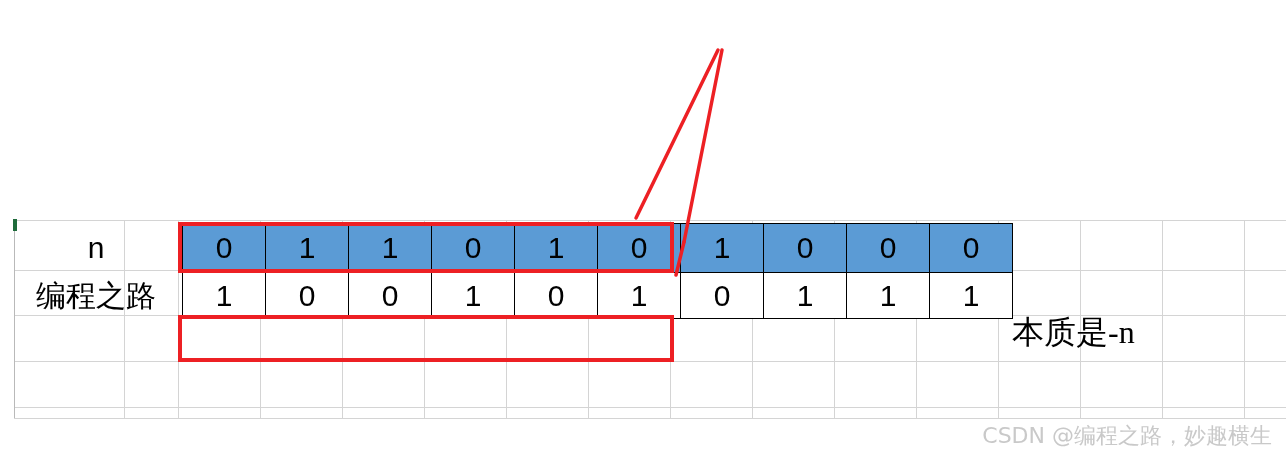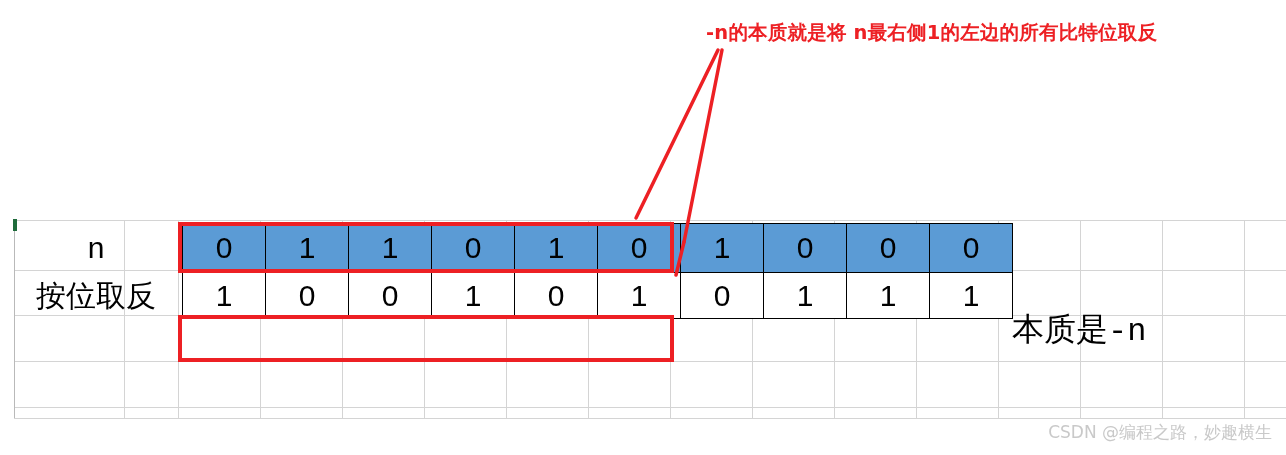--- a/index.html
+++ b/index.html
@@ -127,29 +127,29 @@
 
   
   #side-note {
     position: absolute;
     left: 1012px;
     top: 316px;
     font-size: 32px;
     color: #000000;
     line-height: 1;
     white-space: nowrap;
-    font-family: Liberation Mono, monospace;
+    font-family: Liberation Serif, serif;
   }
 
   
   #watermark {
     position: absolute;
     right: 14px;
     top: 421px;
-    font-size: 17px;
+    font-size: 22px;
     color: #c9c9c9;
     white-space: nowrap;
     font-family: "DejaVu Sans", "Liberation Sans", sans-serif;
   }
 </style>
 </head>
 <body>
 
 <div id="sheet-grid">
     <div class="gl-v" style="left: 0px;"></div>
@@ -188,21 +188,21 @@
       <td class="bit">1</td>
       <td class="bit">0</td>
       <td class="bit">1</td>
       <td class="bit">0</td>
       <td class="bit">1</td>
       <td class="bit">0</td>
       <td class="bit">0</td>
       <td class="bit">0</td>
     </tr>
     <tr class="r-not">
-      <td class="rowlabel">按位取反</td>
+      <td class="rowlabel">编程之路</td>
       <td class="bit">1</td>
       <td class="bit">0</td>
       <td class="bit">0</td>
       <td class="bit">1</td>
       <td class="bit">0</td>
       <td class="bit">1</td>
       <td class="bit">0</td>
       <td class="bit">1</td>
       <td class="bit">1</td>
       <td class="bit">1</td>
@@ -213,18 +213,17 @@
 <div class="red-box" id="red-box-n"></div>
 <div class="red-box" id="red-box-plus"></div>
 
 <svg id="leader-lines" viewBox="0 0 1286 455">
   <line x1="718" y1="50" x2="636" y2="218" stroke="#ED2024" stroke-width="3.5" stroke-linecap="round"></line>
   <line x1="722" y1="50" x2="684" y2="242" stroke="#ED2024" stroke-width="3.5" stroke-linecap="round"></line>
   <line x1="684" y1="242" x2="676" y2="275" stroke="#ED2024" stroke-width="3.5" stroke-linecap="round"></line>
 </svg>
 
 <div id="annotation">
-  <span class="ann-line">-n的本质就是将 n最右侧1的左边的所有比特位取反</span>
 </div>
 
 <div id="side-note">本质是-n</div>
 
 <div id="watermark">CSDN @编程之路，妙趣横生</div>
 
 </body></html>

